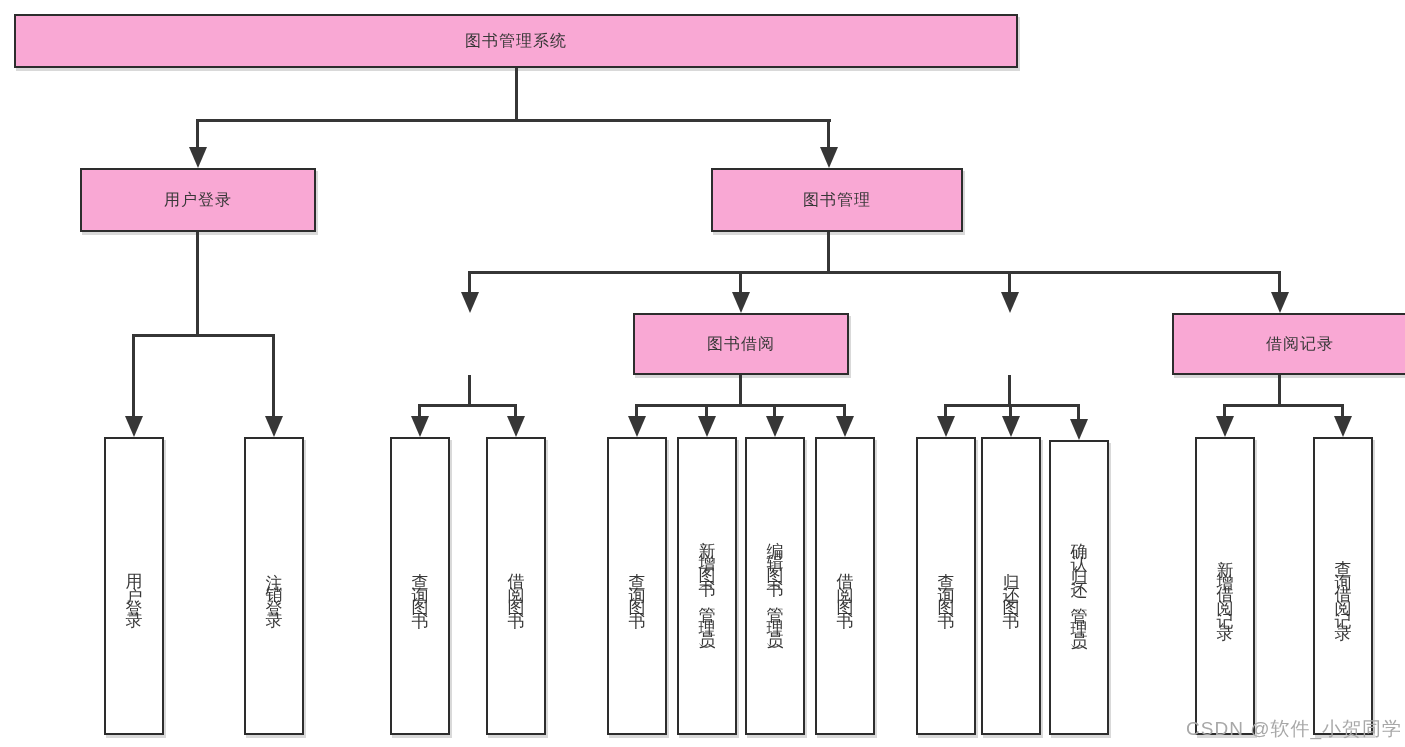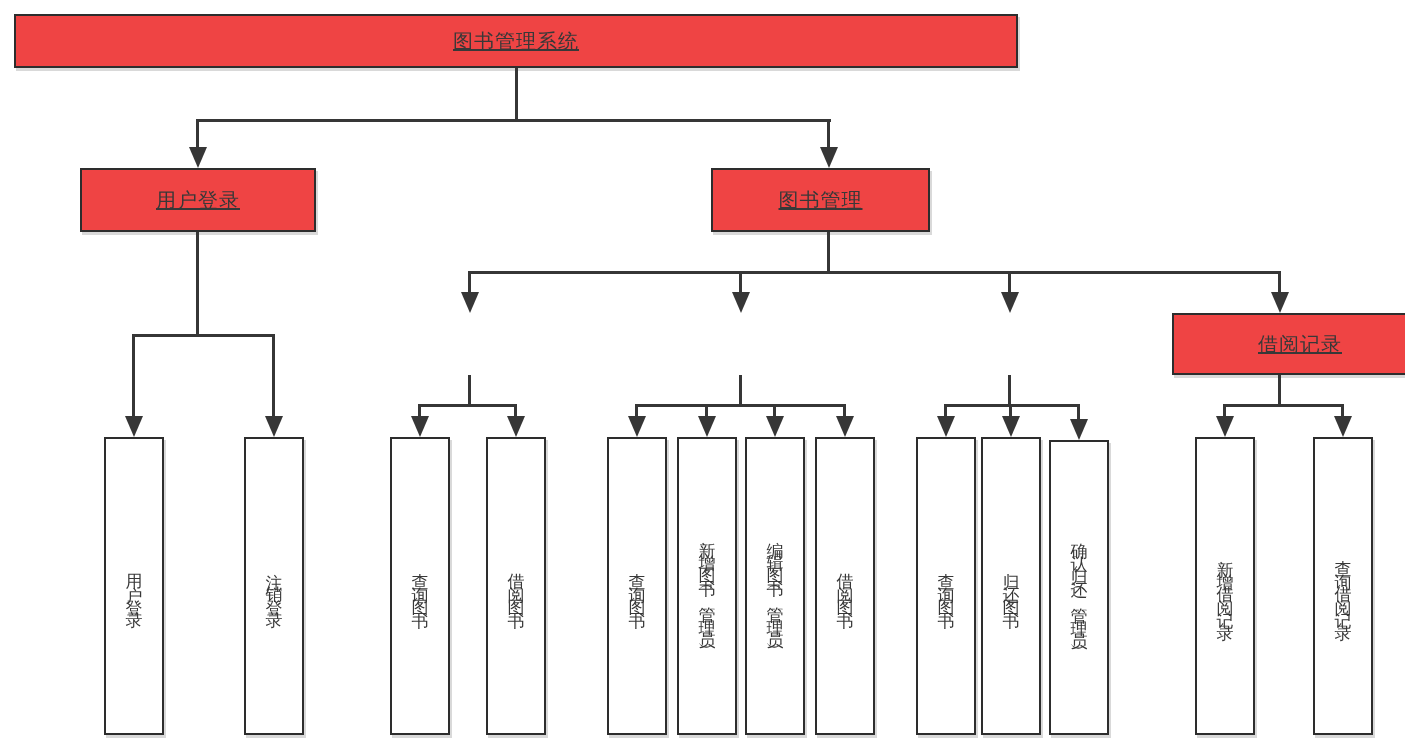--- a/index.html
+++ b/index.html
@@ -8,30 +8,29 @@
     position: relative;
     width: 1405px;
     height: 747px;
     background: #ffffff;
     font-family: "Liberation Sans", "DejaVu Sans", sans-serif;
     color: #333333;
     overflow: hidden;
   }
   .hbox {
     position: absolute;
-    background: #ef4444;
+    background: #f9a8d4;
     border: 2px solid #2d2d2d;
     box-shadow: 2px 3px 0 rgba(0,0,0,0.15);
     display: flex;
     align-items: center;
     justify-content: center;
-    font-size: 20px;
+    font-size: 16px;
     letter-spacing: 1px;
     color: #383838;
-    text-decoration: underline;
   }
   .vbox {
     position: absolute;
     width: 60px;
     height: 298px;
     background: #ffffff;
     border: 2px solid #2d2d2d;
     box-shadow: 2px 3px 0 rgba(0,0,0,0.15);
     display: flex;
     align-items: center;
@@ -78,40 +77,41 @@
   <div class="hbox" style="left:14px; top:14px; width:1004px; height:54px;">图书管理系统</div>
 
   <div class="vline" style="left:515px; top:68px; height:53px;"></div>
   <div class="hline" style="left:196px; top:119px; width:635px;"></div>
   <div class="vline" style="left:196px; top:119px; height:30px;"></div>
   <div class="vline" style="left:827px; top:119px; height:30px;"></div>
   <div class="arr" style="left:189px; top:147px;"></div>
   <div class="arr" style="left:820px; top:147px;"></div>
 
   <div class="hbox" style="left:80px; top:168px; width:236px; height:64px;">用户登录</div>
-  <div class="hbox" style="left:711px; top:168px; width:219px; height:64px;">图书管理</div>
+  <div class="hbox" style="left:711px; top:168px; width:252px; height:64px;">图书管理</div>
 
   <div class="vline" style="left:196px; top:232px; height:104px;"></div>
   <div class="hline" style="left:132px; top:334px; width:143px;"></div>
   <div class="vline" style="left:132px; top:334px; height:84px;"></div>
   <div class="vline" style="left:272px; top:334px; height:84px;"></div>
   <div class="arr" style="left:125px; top:416px;"></div>
   <div class="arr" style="left:265px; top:416px;"></div>
 
   <div class="vline" style="left:827px; top:232px; height:42px;"></div>
   <div class="hline" style="left:468px; top:271px; width:813px;"></div>
   <div class="vline" style="left:468px; top:271px; height:23px;"></div>
   <div class="vline" style="left:739px; top:271px; height:23px;"></div>
   <div class="vline" style="left:1008px; top:271px; height:23px;"></div>
   <div class="vline" style="left:1278px; top:271px; height:23px;"></div>
   <div class="arr" style="left:461px; top:292px;"></div>
   <div class="arr" style="left:732px; top:292px;"></div>
   <div class="arr" style="left:1001px; top:292px;"></div>
   <div class="arr" style="left:1271px; top:292px;"></div>
 
+  <div class="hbox" style="left:633px; top:313px; width:216px; height:62px;">图书借阅</div>
   <div class="hbox" style="left:1172px; top:313px; width:256px; height:62px;">借阅记录</div>
 
   <div class="vline" style="left:468px; top:375px; height:32px;"></div>
   <div class="hline" style="left:418px; top:404px; width:99px;"></div>
   <div class="vline" style="left:418px; top:404px; height:14px;"></div>
   <div class="vline" style="left:514px; top:404px; height:14px;"></div>
   <div class="arr" style="left:411px; top:416px;"></div>
   <div class="arr" style="left:507px; top:416px;"></div>
 
   <div class="vline" style="left:739px; top:375px; height:32px;"></div>
@@ -152,14 +152,15 @@
   <div class="vbox" style="left:745px; top:437px;">编辑图书（管理员）</div>
   <div class="vbox" style="left:815px; top:437px;">借阅图书</div>
 
   <div class="vbox" style="left:916px; top:437px;">查询图书</div>
   <div class="vbox" style="left:981px; top:437px;">归还图书</div>
   <div class="vbox" style="left:1049px; top:440px; height:295px;">确认归还（管理员）</div>
 
   <div class="vbox" style="left:1195px; top:437px;">新增借阅记录</div>
   <div class="vbox" style="left:1313px; top:437px;">查询借阅记录</div>
 
+  <div class="watermark">CSDN @软件_小贺同学</div>
 
 </div>
 
 </body></html>

